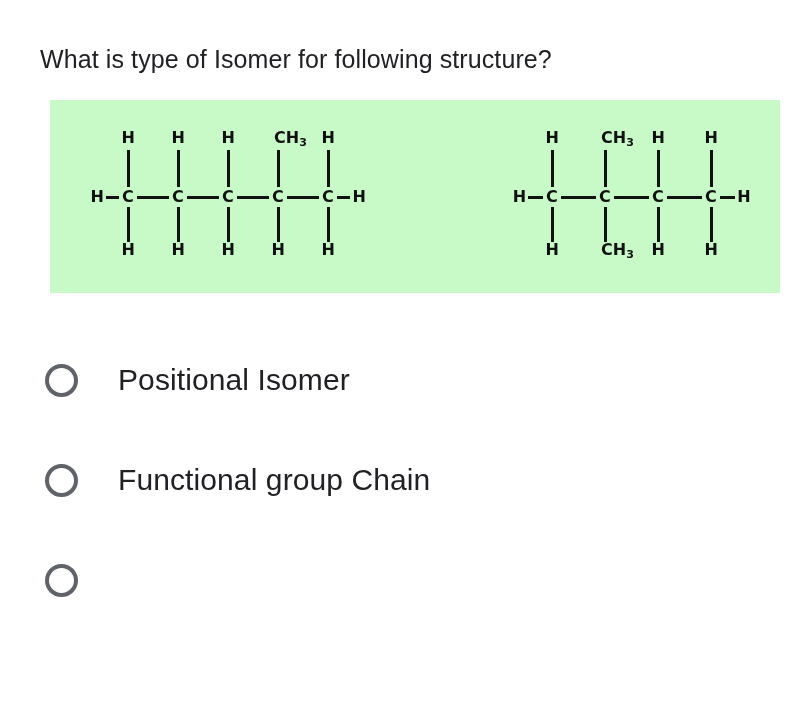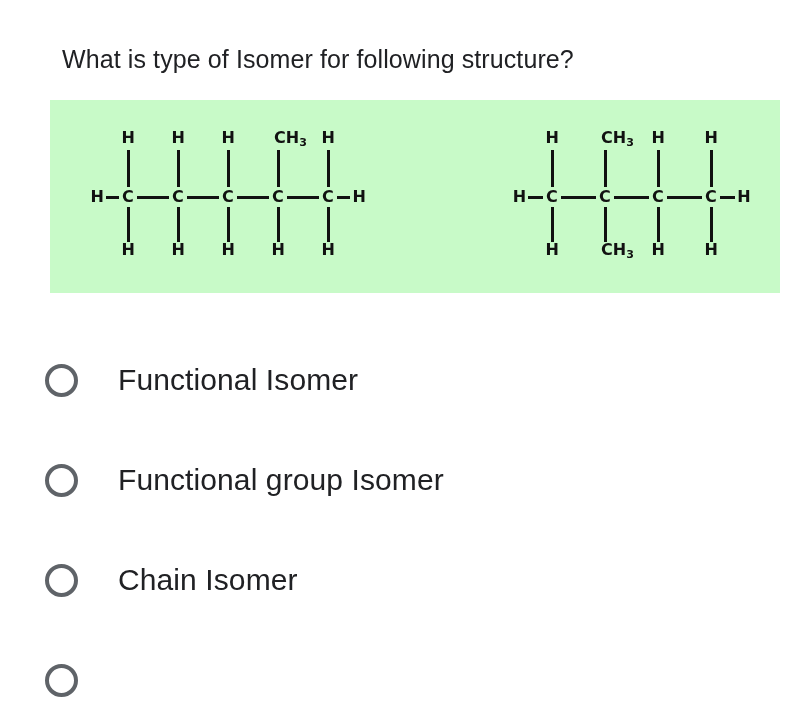--- a/index.html
+++ b/index.html
@@ -12,21 +12,21 @@
     height: 707px;
     position: relative;
     font-family: "Liberation Sans", sans-serif;
     color: #202124;
     overflow: hidden;
   }
 
   
   #question-text {
     position: absolute;
-    left: 62px;
+    left: 40px;
     top: 44px;
     font-size: 25px;
     line-height: 30px;
     color: #202124;
     letter-spacing: 0.1px;
     white-space: nowrap;
   }
 
   
   #structure-panel {
@@ -189,30 +189,26 @@
         <span class="atom-label" style="top: 142px; left: 224.5px;">H</span>
         <span class="bond-v" style="left: 230px; top: 107px; height: 35px;"></span>
       </div>
   </div>
 </div>
 
 <div id="options-list">
 
   <div class="option-row">
     <span class="radio-icon"></span>
-    <span class="option-label">Functional Isomer</span>
+    <span class="option-label">Positional Isomer</span>
   </div>
 
   <div class="option-row">
     <span class="radio-icon"></span>
-    <span class="option-label">Functional group Isomer</span>
-  </div>
+    <span class="option-label">Functional group Chain</span>
+  </div>
+
 
   <div class="option-row">
     <span class="radio-icon"></span>
-    <span class="option-label">Chain Isomer</span>
-  </div>
-
-  <div class="option-row">
-    <span class="radio-icon"></span>
   </div>
 
 </div>
 
 </body></html>

